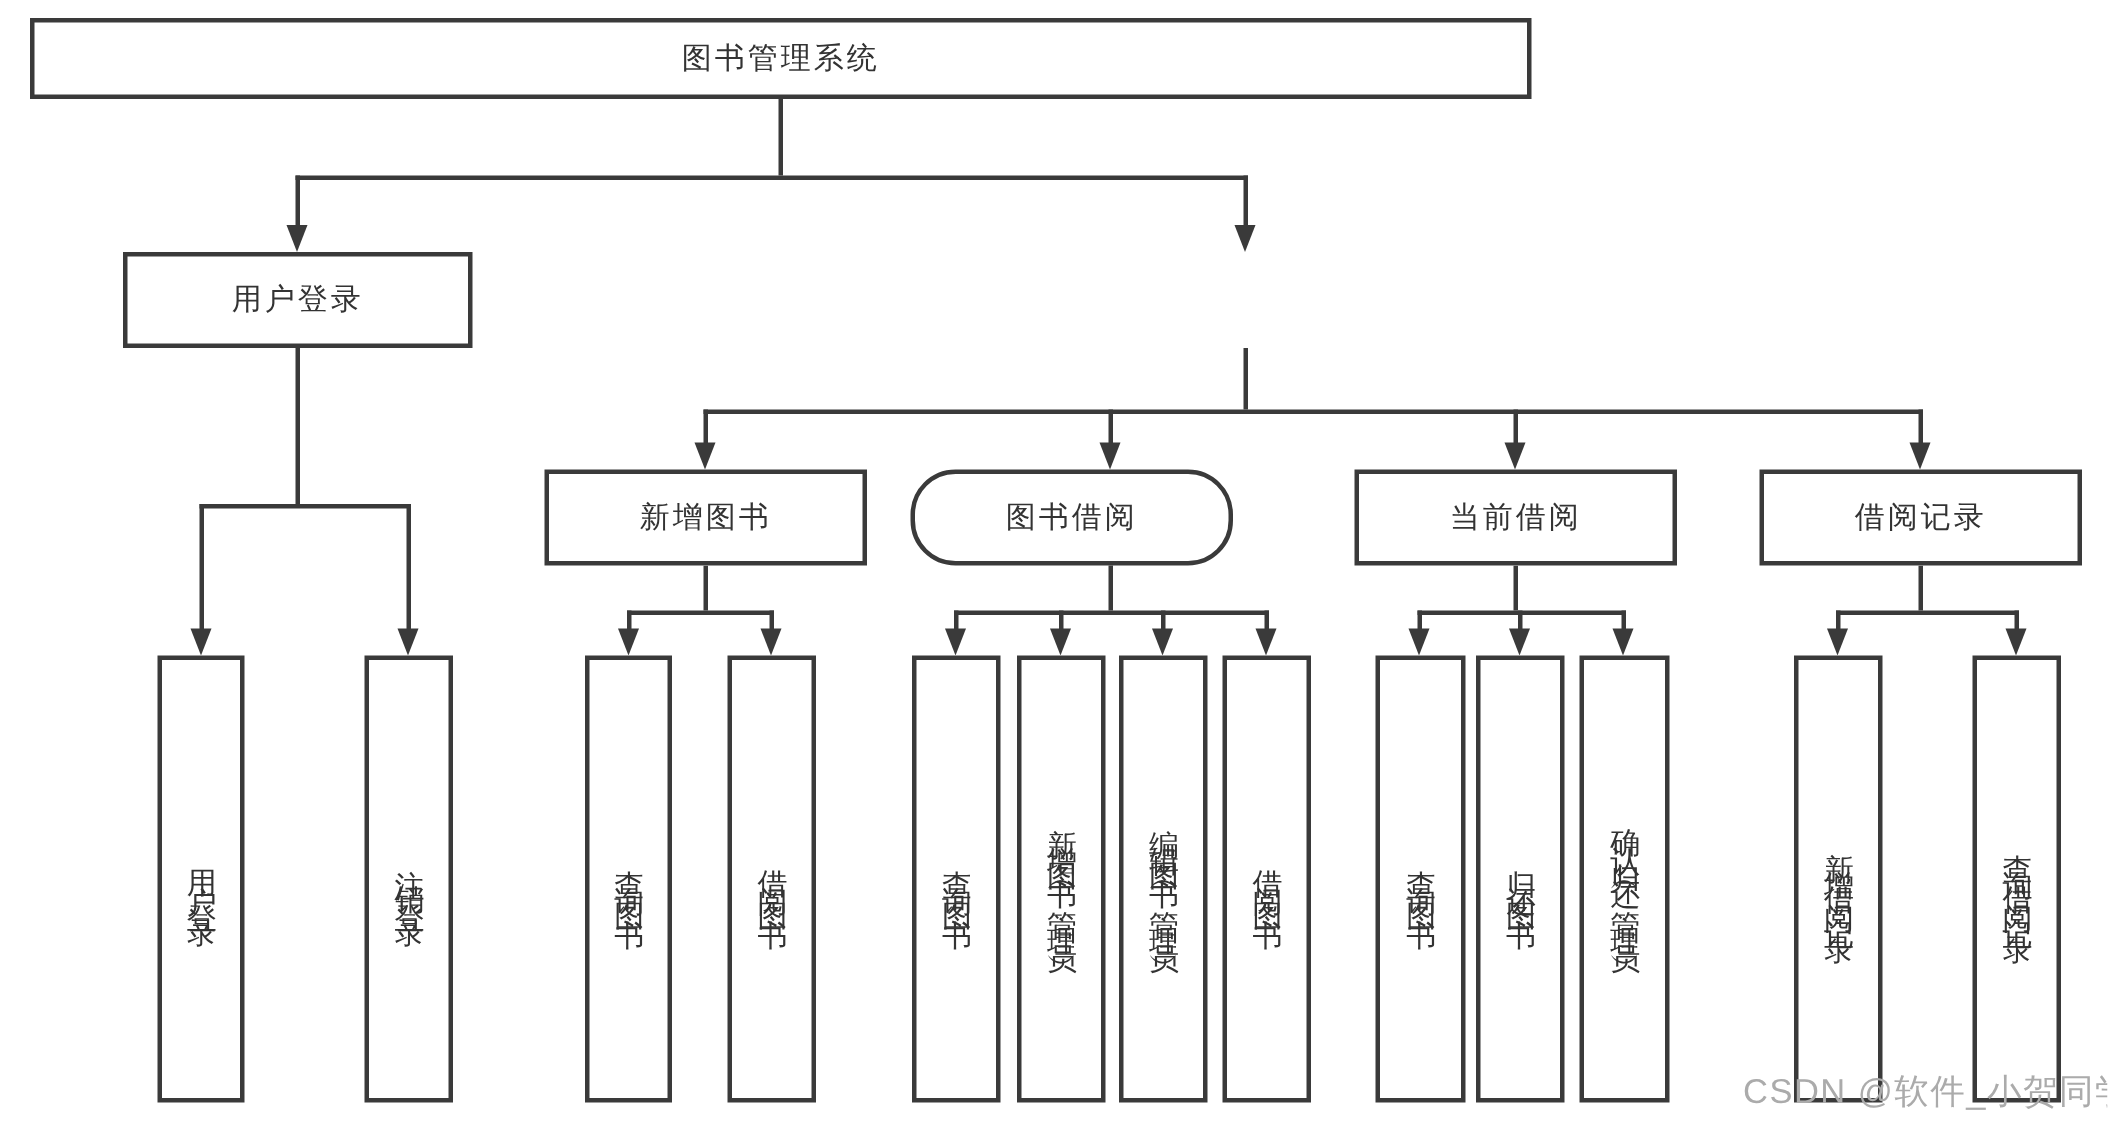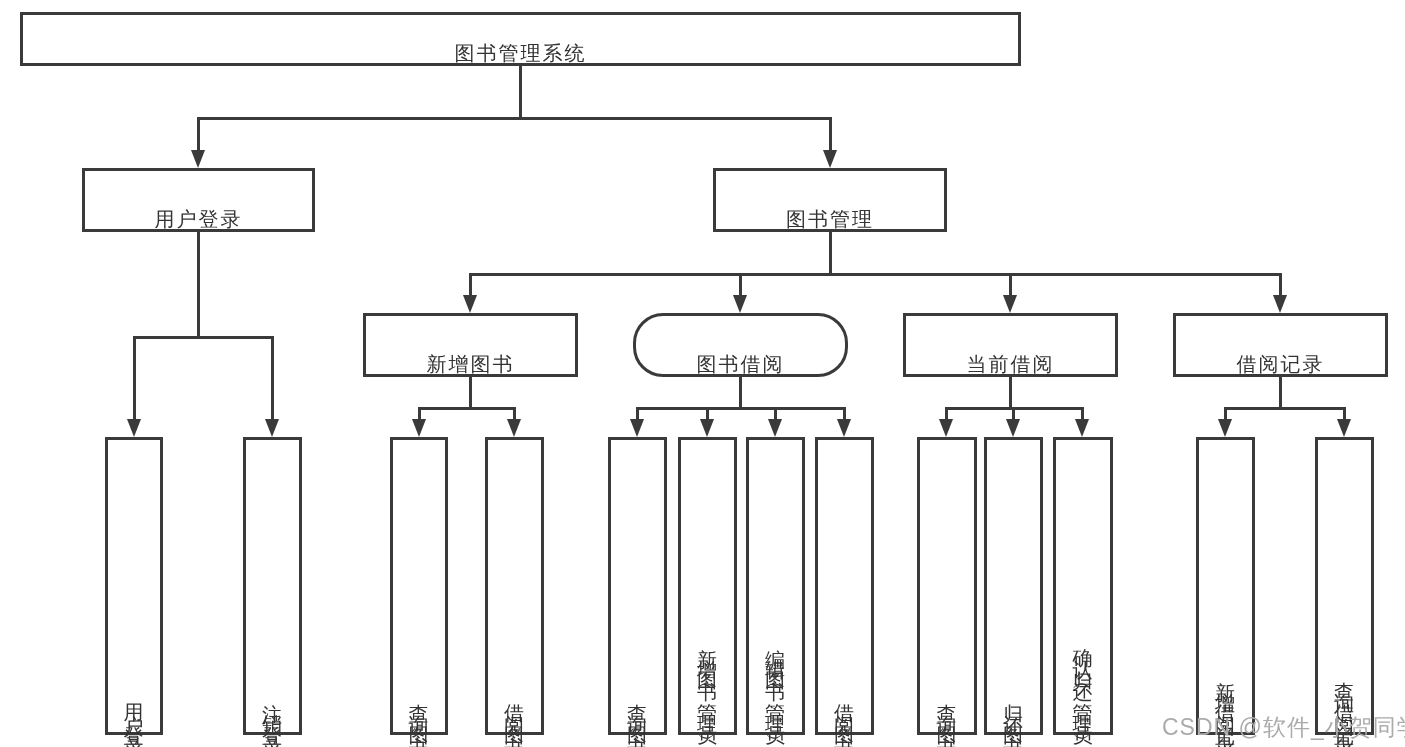--- a/index.html
+++ b/index.html
@@ -24,21 +24,21 @@
     position:absolute;width:0;height:0;
     border-left:7px solid transparent;
     border-right:7px solid transparent;
     border-top:18px solid var(--line);
   }
   
   .node{
     position:absolute;box-sizing:border-box;
     border:3px solid var(--line);
     background:#fff;
-    display:flex;align-items:flex-end;justify-content:center;
+    display:flex;align-items:center;justify-content:center;
     font-size:20px;color:var(--text);
     letter-spacing:2px;line-height:1;
     white-space:nowrap;
   }
   .vnode{letter-spacing:0;}
   .vnode .vtxt{
     writing-mode:vertical-rl;
     text-orientation:mixed;
     letter-spacing:11px;
     line-height:1;
@@ -120,29 +120,26 @@
   </div>
 
   <div class="node" style="left:20px;top:12px;width:1001px;height:54px;">
     <span>图书管理系统</span>
   </div>
 
   <div class="node" style="left:82px;top:168px;width:233px;height:64px;">
     <span>用户登录</span>
   </div>
 
-  <div class="node" style="left:713px;top:168px;width:234px;height:64px;">
-    <span>图书管理</span>
-  </div>
 
   <div class="node" style="left:363px;top:313px;width:215px;height:64px;">
     <span>新增图书</span>
   </div>
 
-  <div class="node" style="left:633px;top:313px;width:215px;height:64px;border-radius:30px;">
+  <div class="node" style="left:607px;top:313px;width:215px;height:64px;border-radius:30px;">
     <span>图书借阅</span>
   </div>
 
   <div class="node" style="left:903px;top:313px;width:215px;height:64px;">
     <span>当前借阅</span>
   </div>
 
   <div class="node" style="left:1173px;top:313px;width:215px;height:64px;">
     <span>借阅记录</span>
   </div>

